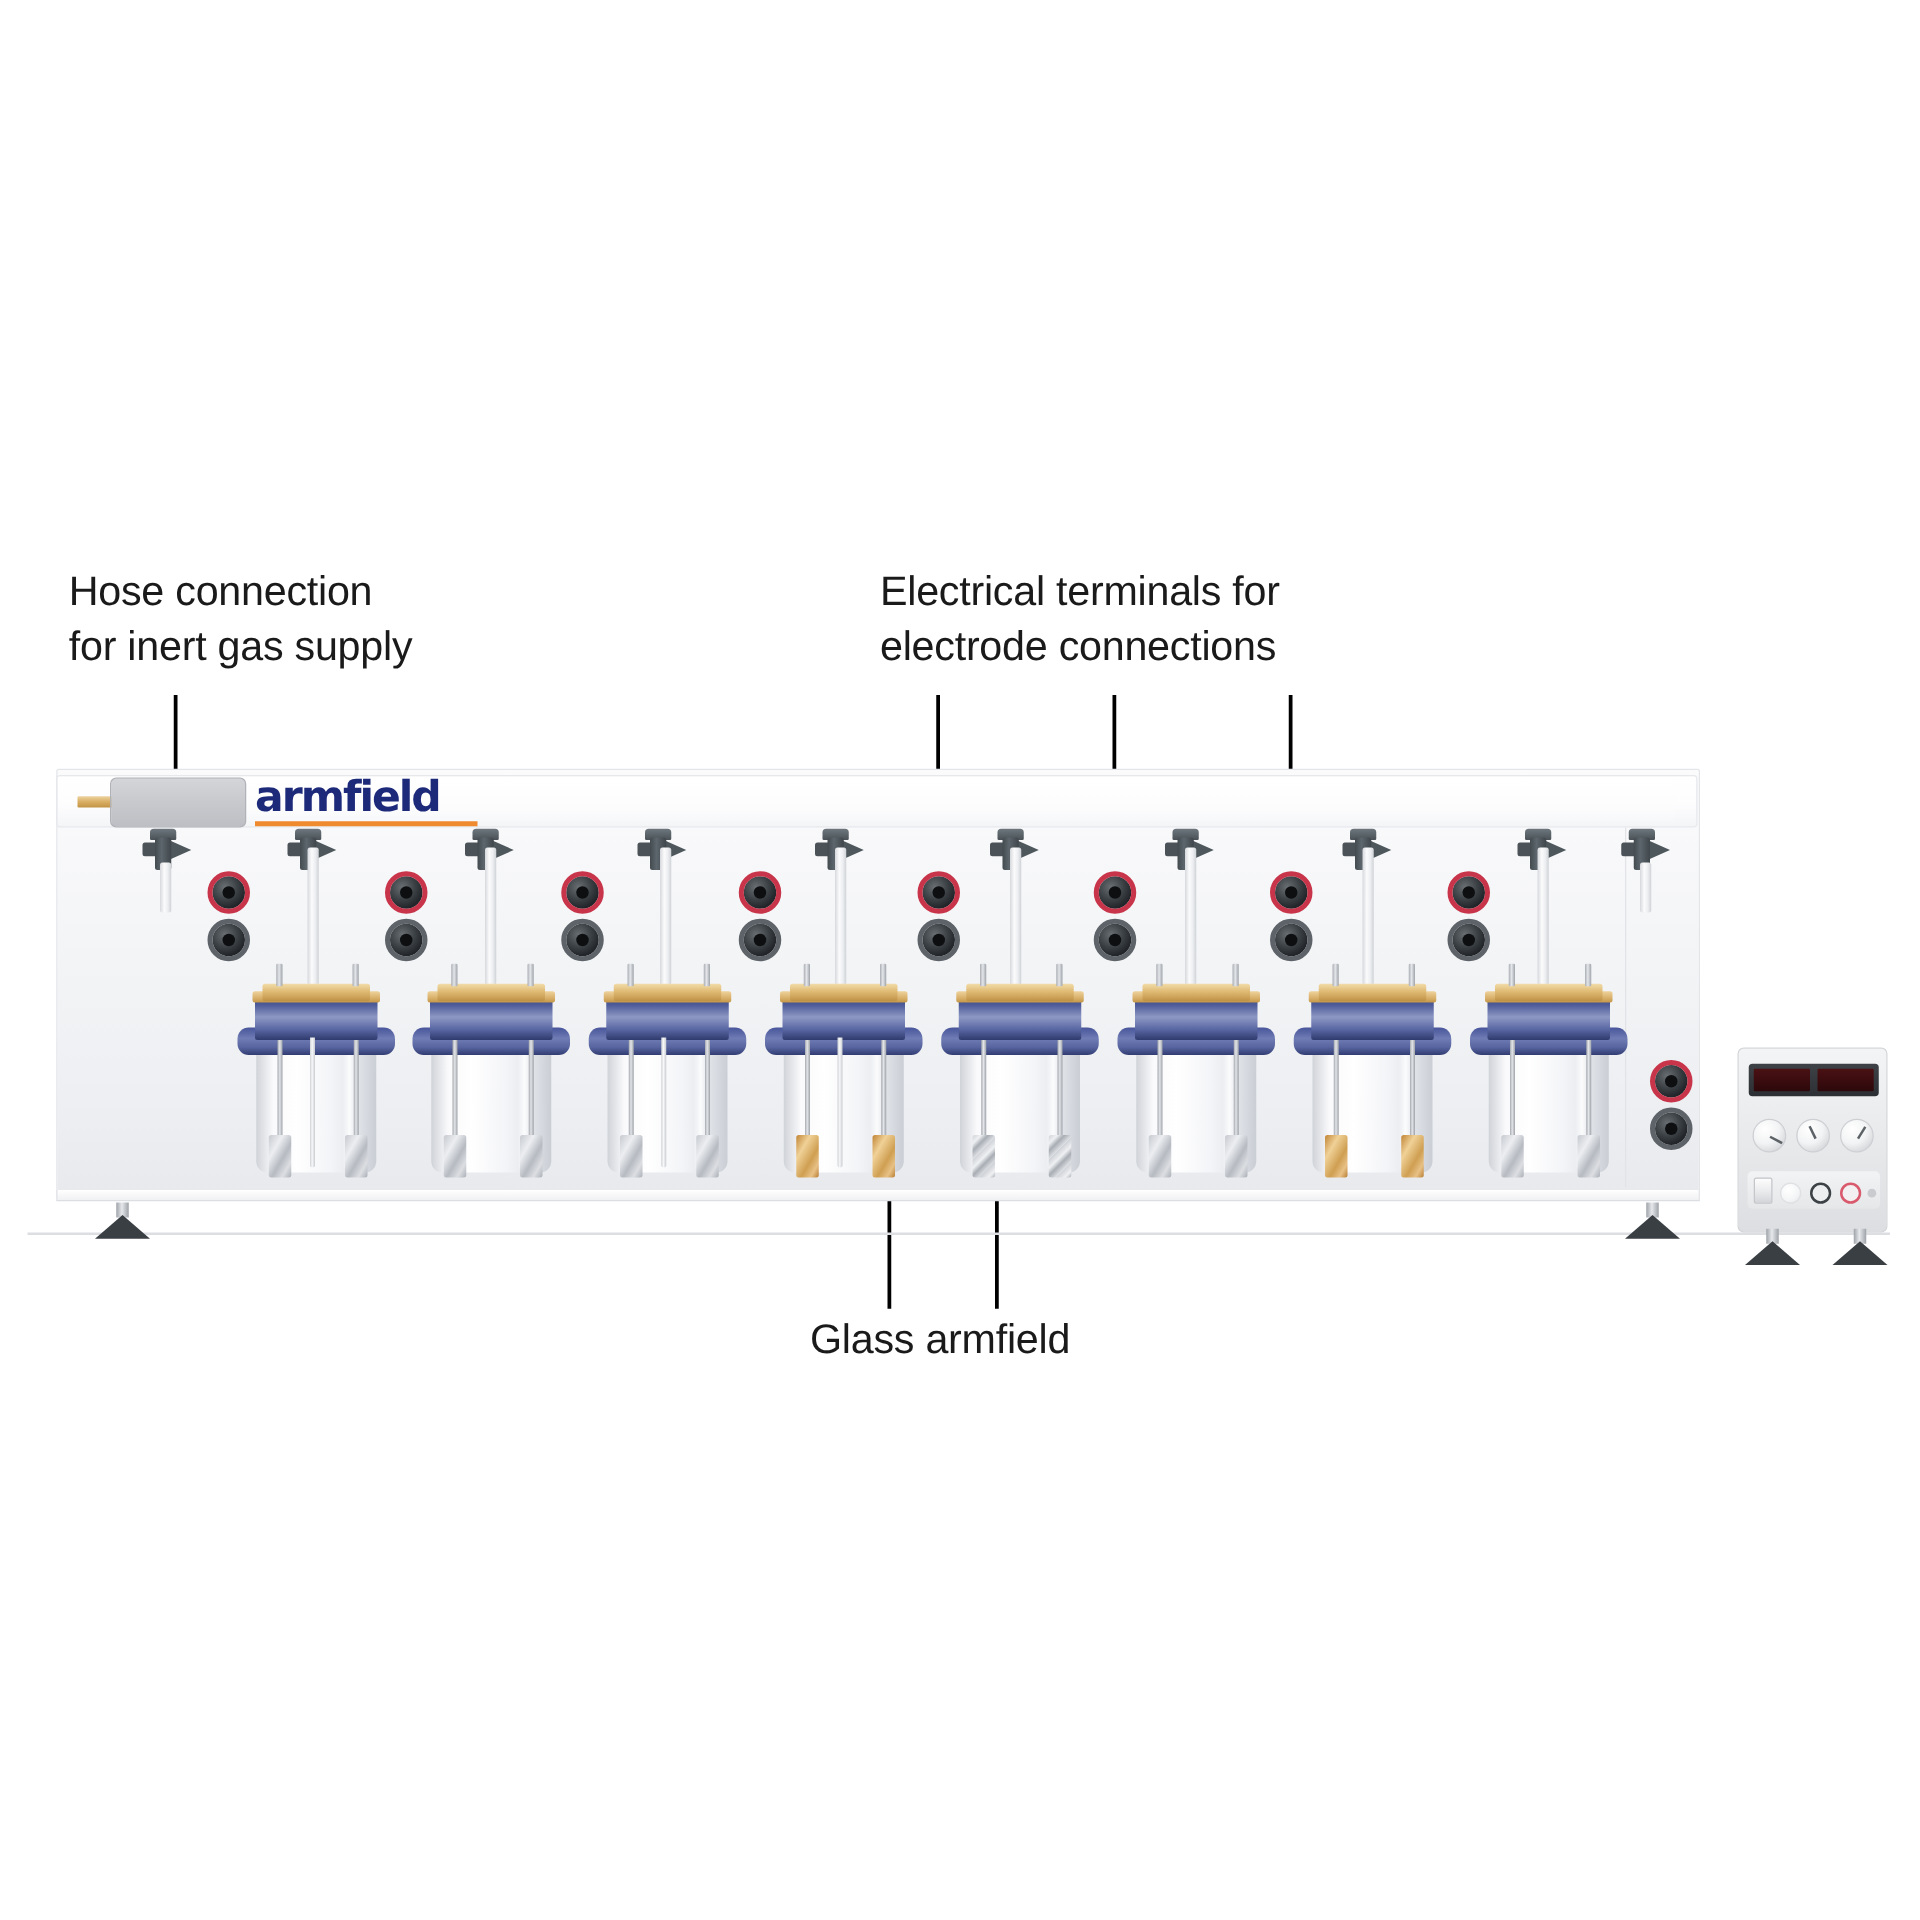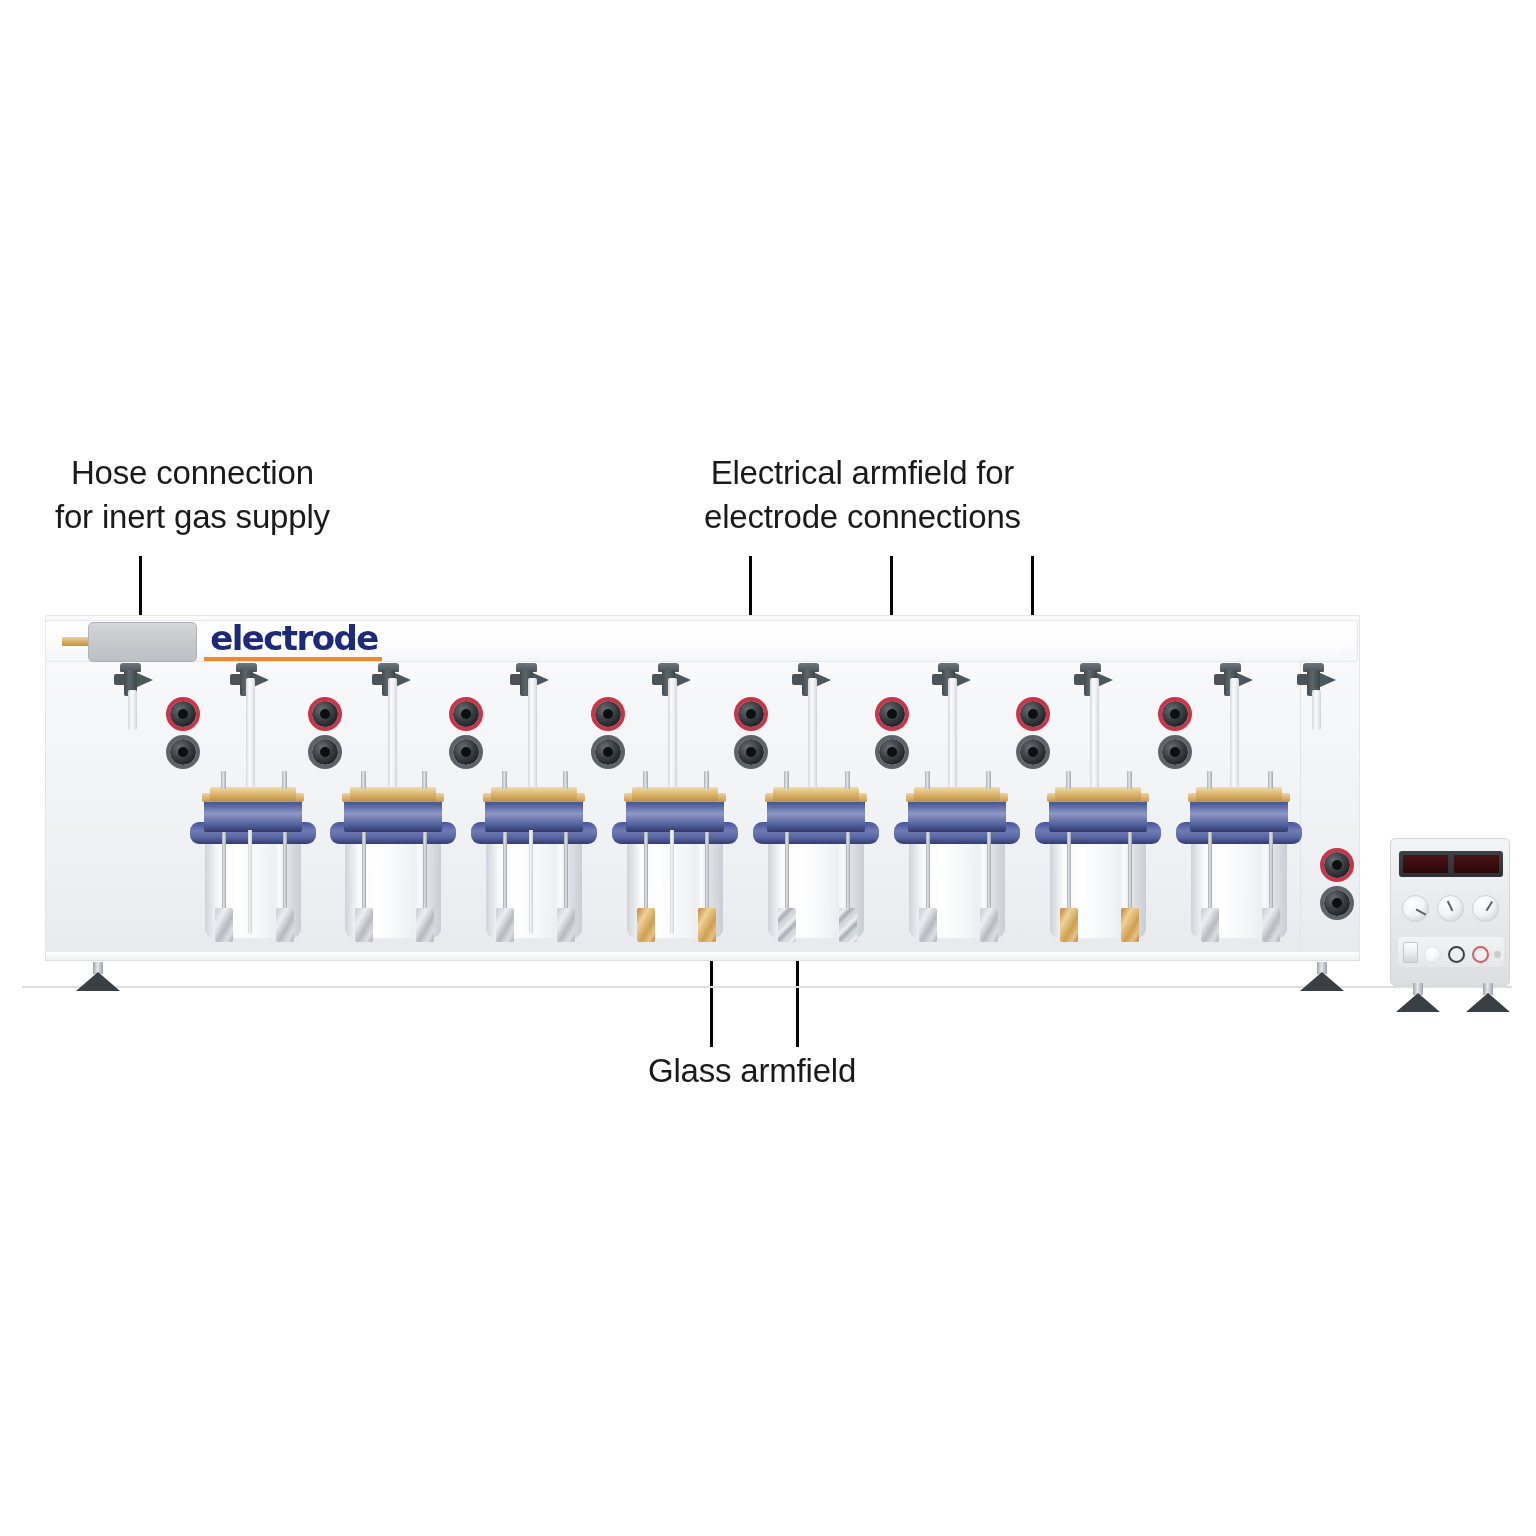--- a/index.html
+++ b/index.html
@@ -2,21 +2,21 @@
 <html><head>
 <meta charset="utf-8">
 <style>
   * { margin:0; padding:0; box-sizing:border-box; }
   html, body {
     width:1536px; height:1536px;
     background:#ffffff;
     font-family:"Liberation Sans", sans-serif;
     overflow:hidden;
   }
-  #stage { position:relative; width:1536px; height:1216px; background:#fff;text-align:center; }
+  #stage { position:relative; width:1536px; height:1216px; background:#fff; }
 
   
   .anno {
     position:absolute;
     color:#1a1a1a;
     font-size:33px;
     line-height:1.34;
     font-weight:400;
     white-space:pre-line;
     letter-spacing:-0.2px;
@@ -358,42 +358,42 @@
 </style>
 </head>
 <body>
 
 <div id="stage">
 
   <div class="anno" id="label-hose">Hose connection
 for inert gas supply</div>
   <div class="leader" style="left:139px; top:556px; height:90px;"></div>
 
-  <div class="anno" id="label-terminals">Electrical armfield for
+  <div class="anno" id="label-terminals">Electrical terminals for
 electrode connections</div>
   <div class="leader" style="left:749px; top:556px; height:146px;"></div>
   <div class="leader" style="left:890px; top:556px; height:146px;"></div>
   <div class="leader" style="left:1031px; top:556px; height:146px;"></div>
 
   <div class="anno" id="label-vessels">Glass armfield</div>
   <div class="leader" style="left:710px; top:945px; height:102px;"></div>
   <div class="leader" style="left:796px; top:945px; height:102px;"></div>
 
   <div id="frame"></div>
   <div id="rail"></div>
   <div id="rail-inner"></div>
   <div id="right-divider"></div>
   <div id="frame-shadow"></div>
   <div id="bench-line"></div>
 
   <div id="hose-stub"></div>
   <div id="hose-box"></div>
 
   <div id="logo">
-    <div id="logo-text">electrode</div>
+    <div id="logo-text">armfield</div>
     <div id="logo-rule"></div>
   </div>
 
   <div id="parts">
       <div class="valve" style="left:112px; top:660px;">
         <div class="vcap"></div>
         <div class="vnub"></div>
         <div class="vspout"></div>
         <div class="vbody"></div>
       </div>

